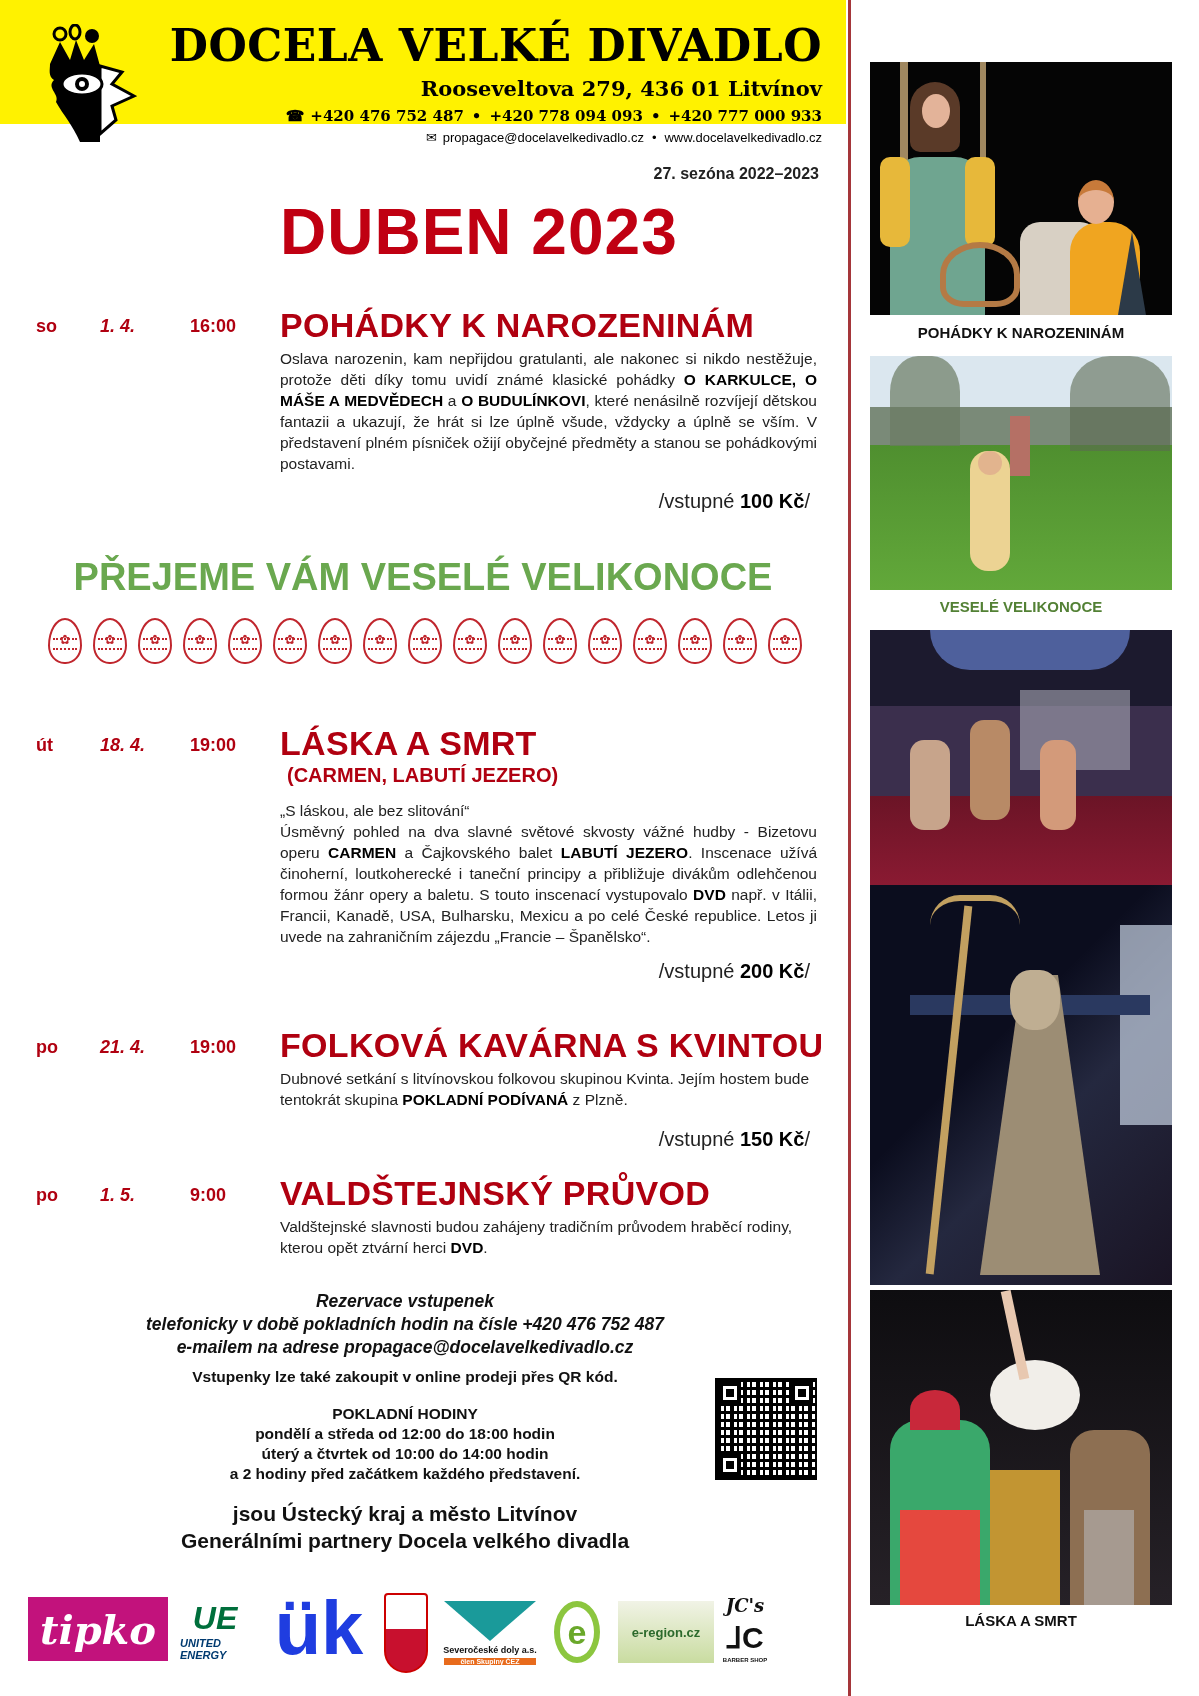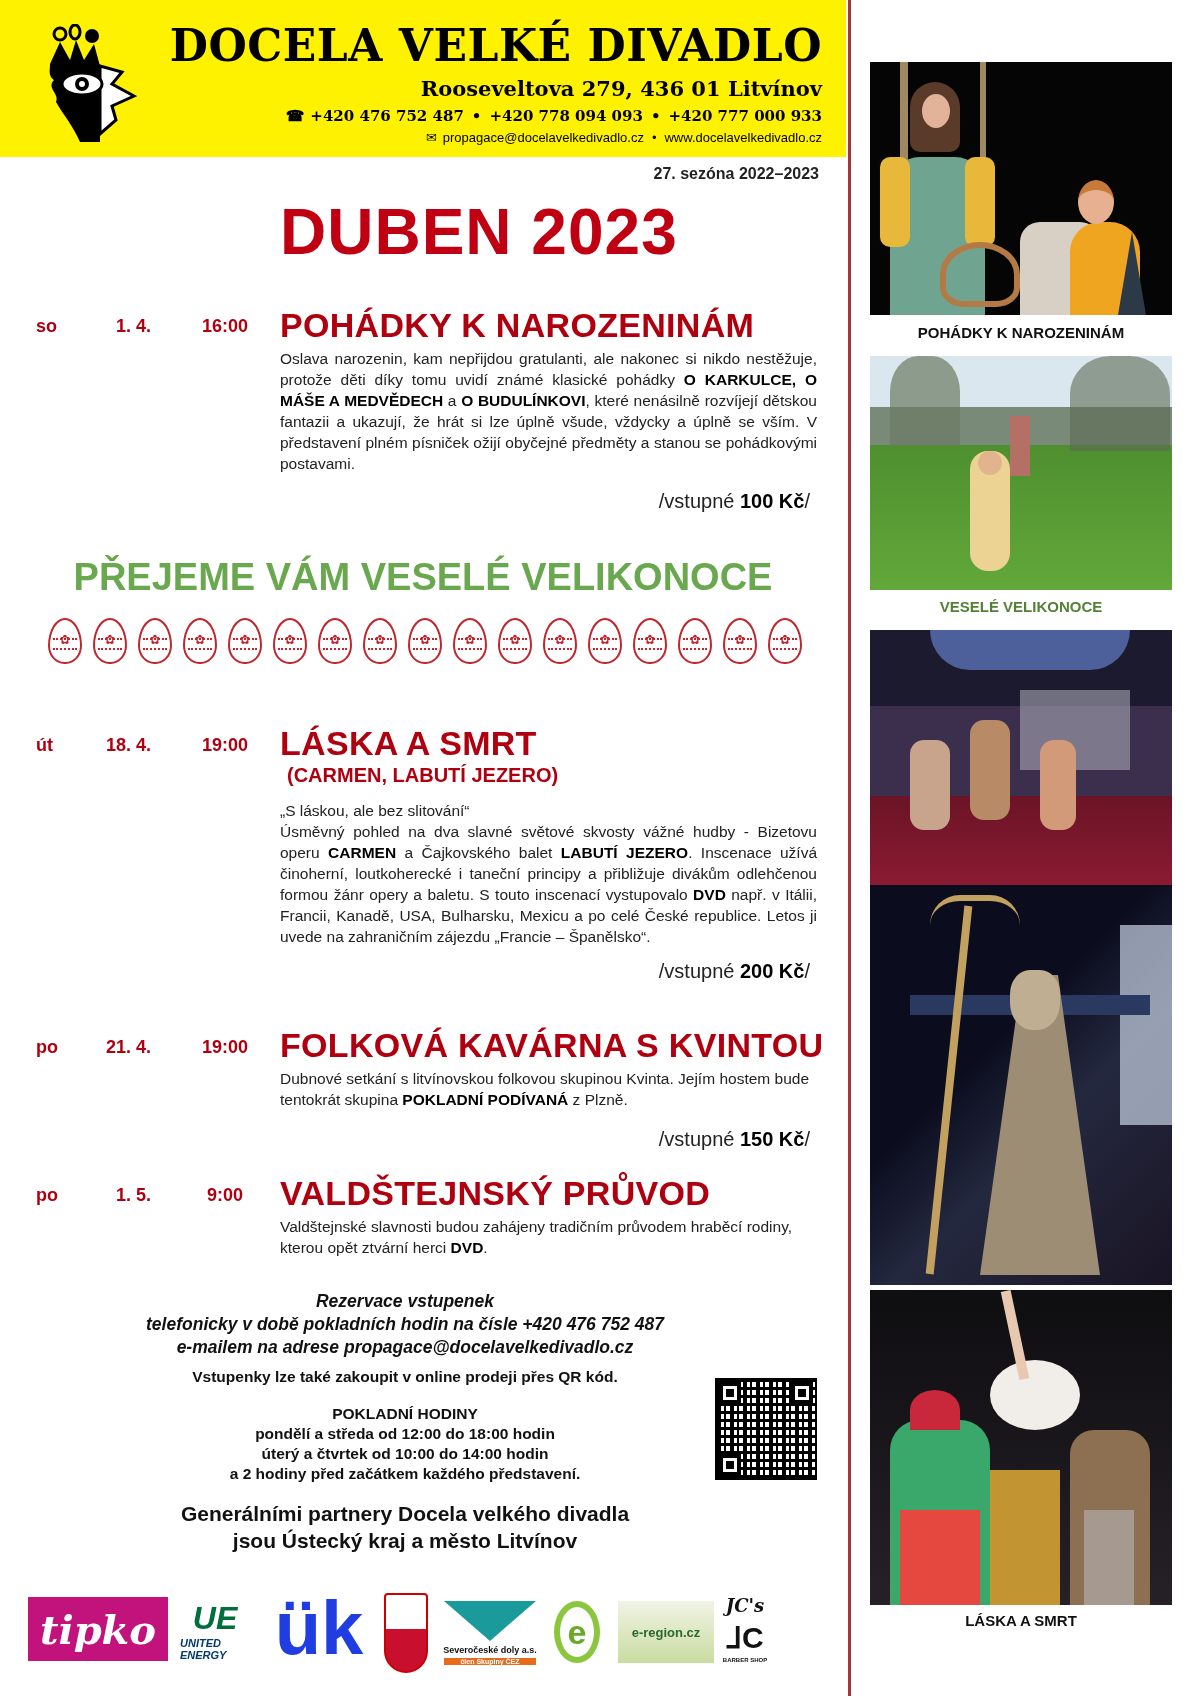--- a/index.html
+++ b/index.html
@@ -1,37 +1,37 @@
 <!DOCTYPE html>
 <html><head>
 <meta charset="utf-8">
 <style>
   * { box-sizing: border-box; margin: 0; padding: 0; }
   html, body { width: 1199px; height: 1696px; background: #fff; overflow: hidden; }
   body { position: relative; font-family: "Liberation Sans", sans-serif; color: #111; }
 
-  .header { position: absolute; left: 0; top: 0; width: 846px; height: 157px; background: #fff200; text-decoration: underline; }
+  .header { position: absolute; left: 0; top: 0; width: 846px; height: 124px; background: #fff200; text-decoration: underline; }
   .logo { position: absolute; left: 42px; top: 24px; width: 95px; height: 118px; }
   .h-title { position: absolute; right: 24px; top: 20px; font-family: "DejaVu Serif", serif; font-weight: bold; font-size: 44px; letter-spacing: 0.5px; color: #000; white-space: nowrap; }
   .h-addr { position: absolute; right: 24px; top: 76px; font-family: "DejaVu Serif", serif; font-weight: bold; font-size: 21px; color: #000; white-space: nowrap; }
   .h-phones { position: absolute; right: 24px; top: 107px; font-family: "DejaVu Serif", serif; font-weight: bold; font-size: 15px; color: #000; white-space: nowrap; }
   .h-mail { position: absolute; right: 24px; top: 130px; font-size: 13px; color: #000; white-space: nowrap; }
   .h-mail .icon, .h-phones .icon { margin-right: 6px; }
   .dot { margin: 0 8px; }
 
   .season { position: absolute; right: 380px; top: 165px; font-weight: bold; font-size: 16px; color: #222; }
   .month { position: absolute; left: 280px; top: 195px; font-weight: bold; font-size: 64px; color: #c00012; letter-spacing: 1px; }
 
   .divider { position: absolute; left: 848px; top: 0; width: 3px; height: 1696px; background: #a5363a; }
 
   .event { position: absolute; left: 0; width: 830px; }
   .ev-day, .ev-date, .ev-time { position: absolute; font-weight: bold; font-size: 18px; color: #b00010; }
   .ev-day { left: 36px; }
-  .ev-date { left: 85px; width: 66px; text-align: right; }
-  .ev-time { left: 190px; width: 70px; text-align: center; }
+  .ev-date { left: 100px; width: 66px; text-align: left; font-style: italic; }
+  .ev-time { left: 190px; width: 70px; text-align: left; }
   .ev-title { position: absolute; left: 280px; font-weight: bold; font-size: 34px; color: #b00010; white-space: nowrap; letter-spacing: 0.3px; }
   .ev-sub { position: absolute; left: 287px; font-weight: bold; font-size: 20px; color: #b00010; }
   .ev-body { position: absolute; left: 280px; width: 537px; font-size: 15.5px; line-height: 21px; text-align: justify; color: #222; }
   .ev-body b { color: #000; }
   .ev-price { position: absolute; right: 20px; font-size: 20px; color: #222; }
   .ev-price b { color: #000; }
 
   .easter { position: absolute; left: 0; top: 556px; width: 846px; text-align: center; font-weight: bold; font-size: 38px; color: #6aa84f; }
   .eggs { position: absolute; left: 48px; top: 618px; display: flex; gap: 11px; }
   .egg { width: 34px; height: 46px; border: 2.5px solid #c0262d; border-radius: 50% 50% 48% 48% / 60% 60% 40% 40%; position: relative; background: #fff; overflow: hidden; }
@@ -144,22 +144,22 @@
   <div>e-mailem na adrese propagace@docelavelkedivadlo.cz</div>
 </div>
 <div class="reserve" style="top:1368px; font-size:15.5px;">Vstupenky lze také zakoupit v online prodeji přes QR kód.</div>
 <div class="reserve" style="top:1404px; font-size:15.5px; line-height:20px;">
   <div>POKLADNÍ HODINY</div>
   <div>pondělí a středa od 12:00 do 18:00 hodin</div>
   <div>úterý a čtvrtek od 10:00 do 14:00 hodin</div>
   <div>a 2 hodiny před začátkem každého představení.</div>
 </div>
 <div class="reserve" style="top:1500px; font-size:21px; line-height:27px;">
+  <div>jsou Ústecký kraj a město Litvínov</div>
   <div>Generálními partnery Docela velkého divadla</div>
-  <div>jsou Ústecký kraj a město Litvínov</div>
 </div>
 
 <div class="qr">
   <div class="finder" style="left:2px;top:2px"></div>
   <div class="finder" style="right:2px;top:2px"></div>
   <div class="finder" style="left:2px;bottom:2px"></div>
 </div>
 
 <div class="logos">
   <div class="lg" style="left:0;top:4px;width:140px;height:64px;background:#c2127c;color:#fff;font-family:'DejaVu Serif',serif;font-style:italic;font-size:40px;">tipko</div>

